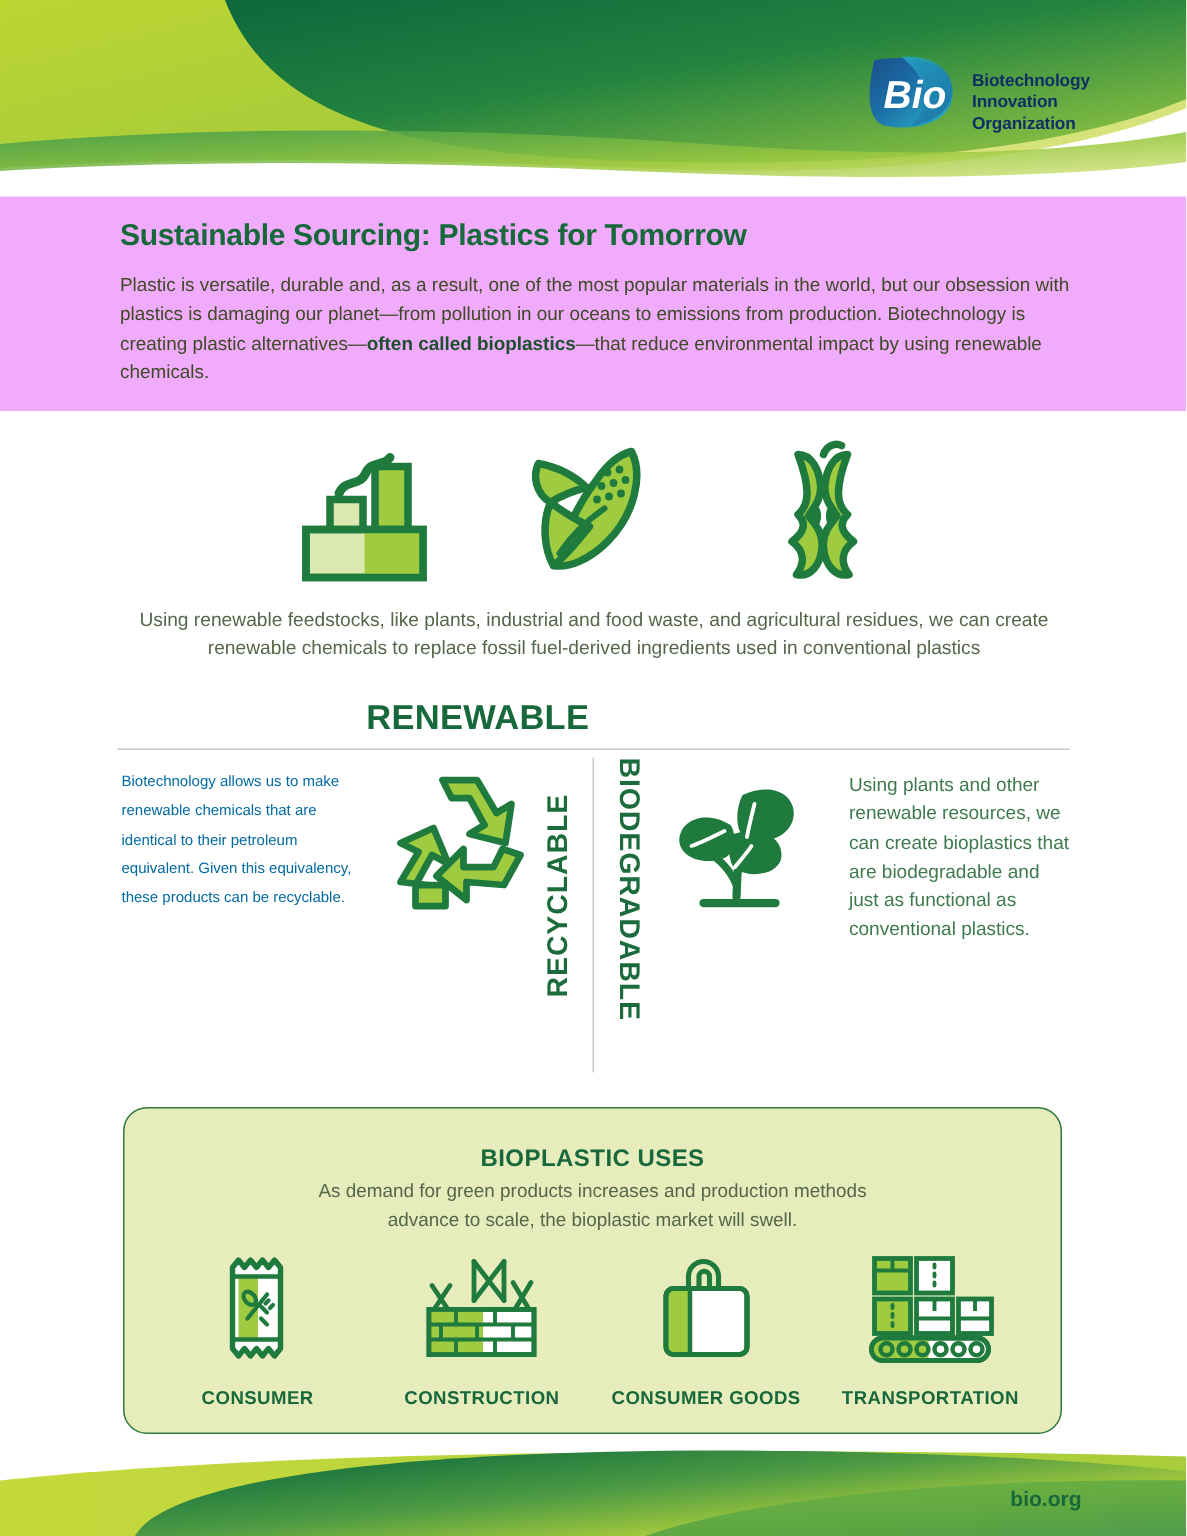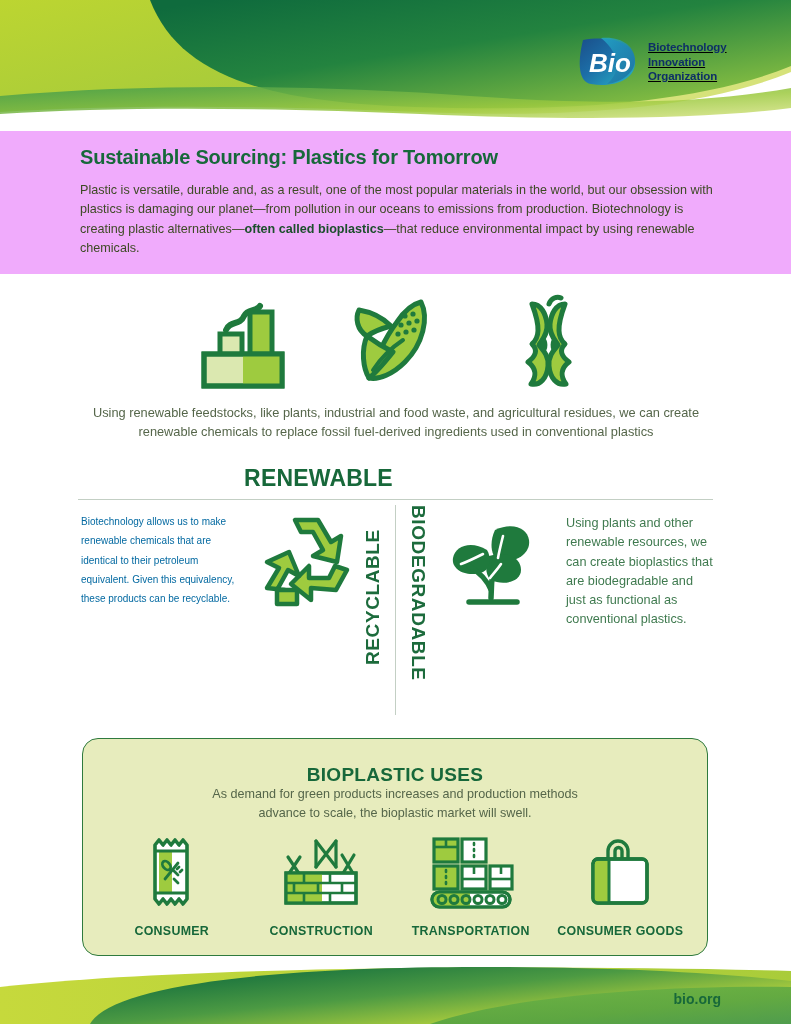--- a/index.html
+++ b/index.html
@@ -29,23 +29,22 @@
     overflow: hidden;
   }
   .top-banner svg { display: block; }
 
   
   .logo-block {
     position: absolute;
     left: 577px;
     top: 34px;
     display: flex;
-    align-items: center;
+    align-items: flex-end;
     gap: 9px;
-    text-decoration: underline;
   }
   .logo-mark {
     position: relative;
     width: 62px;
     height: 56px;
   }
   .logo-words {
     font-size: 11.5px;
     line-height: 14.5px;
     font-weight: bold;
@@ -184,21 +183,21 @@
     background: #e7ecbd;
     border: 1.5px solid #2f7a3e;
     border-radius: 16px;
     box-sizing: border-box;
   }
   .uses-title {
     position: absolute;
     left: 0; top: 25px;
     width: 100%;
     text-align: center;
-    font-size: 19px;
+    font-size: 16px;
     font-weight: bold;
     color: #17683a;
     letter-spacing: 0.3px;
   }
   .uses-sub {
     position: absolute;
     left: 50%; top: 46px;
     transform: translateX(-50%);
     width: 400px;
     text-align: center;
@@ -447,20 +446,37 @@
               <path d="M22,58 V68 M48,58 V68"></path>
             </g>
             <rect x="4" y="38" width="70" height="30" fill="none" stroke="#1f7a3d" stroke-width="3.2"></rect>
           </svg>
         </div>
         <div class="use-label">CONSTRUCTION</div>
       </div>
 
       <div class="use-item">
         <div>
+          <svg width="70" height="74" viewBox="0 0 70 74" xmlns="http://www.w3.org/2000/svg">
+            <g fill="none" stroke="#1f7a3d" stroke-width="3.4" stroke-linecap="round">
+              <path d="M23,26 V16 a10,10 0 0 1 20,0 V26"></path>
+              <path d="M30,26 V16 a3.5,3.5 0 0 1 7,0 V26"></path>
+            </g>
+            <rect x="8" y="24" width="54" height="44" rx="5" fill="#ffffff" stroke="#1f7a3d" stroke-width="3.4"></rect>
+            <path d="M13,24 H24 V68 H13 a5,5 0 0 1 -5,-5 V29 a5,5 0 0 1 5,-5 Z" fill="#9ecb3f"></path>
+            <path d="M8,29 a5,5 0 0 1 5,-5 H24" fill="none" stroke="#1f7a3d" stroke-width="3.4"></path>
+            <rect x="8" y="24" width="54" height="44" rx="5" fill="none" stroke="#1f7a3d" stroke-width="3.4"></rect>
+            <path d="M24,24 V68" fill="none" stroke="#1f7a3d" stroke-width="3"></path>
+          </svg>
+        </div>
+        <div class="use-label">CONSUMER GOODS</div>
+      </div>
+
+      <div class="use-item">
+        <div>
           <svg width="86" height="74" viewBox="0 0 86 74" xmlns="http://www.w3.org/2000/svg">
             <rect x="6" y="4" width="24" height="23" fill="#9ecb3f" stroke="#1f7a3d" stroke-width="3.2"></rect>
             <path d="M6,12 H30" stroke="#1f7a3d" stroke-width="2.6" fill="none"></path>
             <path d="M18,4 V12" stroke="#1f7a3d" stroke-width="2.6" fill="none"></path>
             <rect x="34" y="4" width="24" height="23" fill="#ffffff" stroke="#1f7a3d" stroke-width="3.2"></rect>
             <g stroke="#1f7a3d" stroke-width="2.6" fill="none" stroke-linecap="round">
               <path d="M46,8 V10 M46,14 V16 M46,20 V22"></path>
             </g>
             <rect x="6" y="31" width="24" height="23" fill="#9ecb3f" stroke="#1f7a3d" stroke-width="3.2"></rect>
             <g stroke="#1f7a3d" stroke-width="2.6" fill="none" stroke-linecap="round">
@@ -479,37 +495,20 @@
               <circle cx="14" cy="64.5" r="4"></circle>
               <circle cx="26" cy="64.5" r="4"></circle>
               <circle cx="38" cy="64.5" r="4"></circle>
               <circle cx="50" cy="64.5" r="4"></circle>
               <circle cx="62" cy="64.5" r="4"></circle>
               <circle cx="74" cy="64.5" r="4"></circle>
             </g>
           </svg>
         </div>
         <div class="use-label">TRANSPORTATION</div>
-      </div>
-
-      <div class="use-item">
-        <div>
-          <svg width="70" height="74" viewBox="0 0 70 74" xmlns="http://www.w3.org/2000/svg">
-            <g fill="none" stroke="#1f7a3d" stroke-width="3.4" stroke-linecap="round">
-              <path d="M23,26 V16 a10,10 0 0 1 20,0 V26"></path>
-              <path d="M30,26 V16 a3.5,3.5 0 0 1 7,0 V26"></path>
-            </g>
-            <rect x="8" y="24" width="54" height="44" rx="5" fill="#ffffff" stroke="#1f7a3d" stroke-width="3.4"></rect>
-            <path d="M13,24 H24 V68 H13 a5,5 0 0 1 -5,-5 V29 a5,5 0 0 1 5,-5 Z" fill="#9ecb3f"></path>
-            <path d="M8,29 a5,5 0 0 1 5,-5 H24" fill="none" stroke="#1f7a3d" stroke-width="3.4"></path>
-            <rect x="8" y="24" width="54" height="44" rx="5" fill="none" stroke="#1f7a3d" stroke-width="3.4"></rect>
-            <path d="M24,24 V68" fill="none" stroke="#1f7a3d" stroke-width="3"></path>
-          </svg>
-        </div>
-        <div class="use-label">CONSUMER GOODS</div>
       </div>
 
     </div>
   </div>
 
   <div class="bottom-banner">
     <svg width="791" height="59" viewBox="0 0 791 59" xmlns="http://www.w3.org/2000/svg">
       <defs>
         <linearGradient id="bgLight" x1="0" y1="0" x2="1" y2="0">
           <stop offset="0%" stop-color="#c6d93c"></stop>

